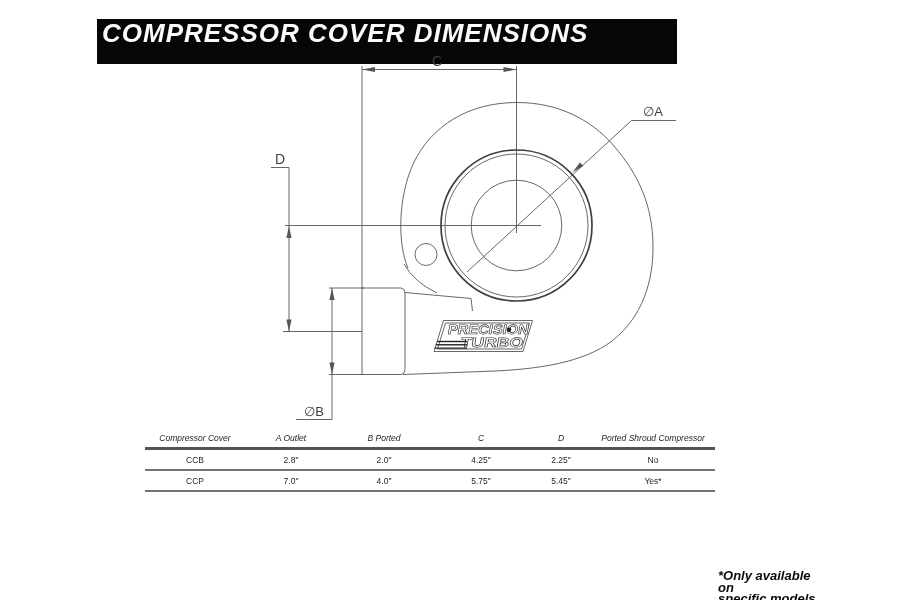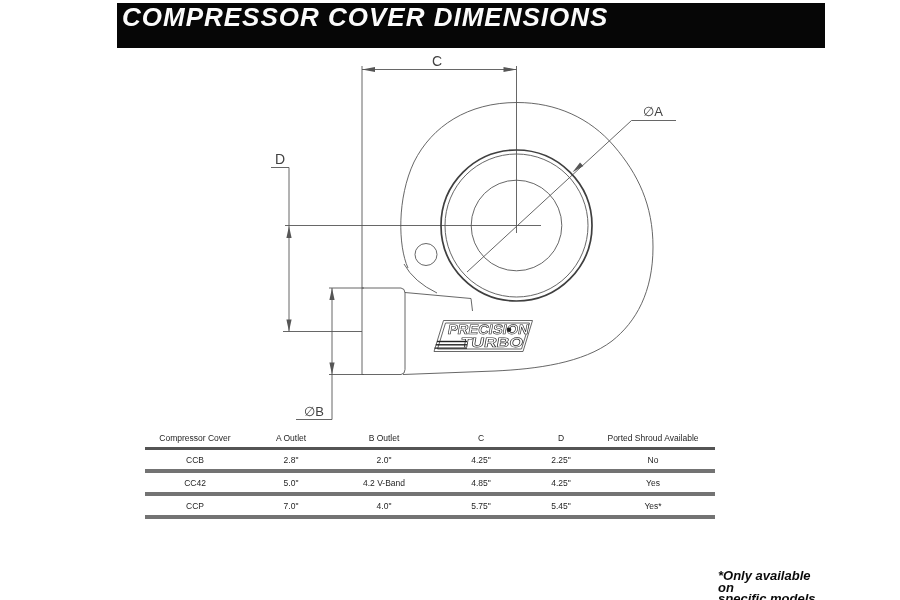--- a/index.html
+++ b/index.html
@@ -1,39 +1,39 @@
 <!DOCTYPE html>
 <html><head>
 <meta charset="utf-8">
 <style>
   html,body{margin:0;padding:0;background:#ffffff;}
   .stage{position:relative;width:900px;height:600px;background:#ffffff;overflow:hidden;
          font-family:"Liberation Sans",sans-serif;}
   
-  .header-bar{position:absolute;left:97px;top:3px;width:708px;height:45px;background:#060606;margin-left:20px;}
+  .header-bar{position:absolute;left:97px;top:19px;width:580px;height:45px;background:#060606;}
   .header-title{position:absolute;left:5px;top:0px;white-space:nowrap;
     font-family:"Liberation Sans",sans-serif;font-style:italic;font-weight:bold;
     font-size:26px;letter-spacing:1px;color:#fbfbfb;line-height:30px;
     transform:scaleY(0.96);transform-origin:left top;}
   
   svg.drawing{position:absolute;left:0;top:0;width:900px;height:600px;}
   .cadline{stroke:#565656;stroke-width:0.9;fill:none;}
   .cadthick{stroke:#3f3f3f;stroke-width:1.7;fill:none;}
   .cadarrow{fill:#565656;stroke:none;}
   .cadtext{font-family:"Liberation Sans",sans-serif;fill:#414141;}
   .logotext{font-family:"Liberation Sans",sans-serif;font-weight:bold;
             fill:#ffffff;stroke:#2b2b2b;stroke-width:0.6;}
   
   table.dim-table{position:absolute;left:145px;top:429px;width:570px;
     border-collapse:collapse;table-layout:fixed;}
   table.dim-table th,table.dim-table td{padding:0;margin:0;text-align:center;
     font-family:"Liberation Sans",sans-serif;font-size:8.5px;color:#1f1f1f;
     font-weight:normal;vertical-align:middle;}
-  table.dim-table thead th{height:18px;border-bottom:3px solid #545454;}
-  table.dim-table tbody td{height:19px;border-bottom:4px solid #737373;}
+  table.dim-table thead th{height:18px;border-bottom:3px solid #545454;font-style:italic;}
+  table.dim-table tbody td{height:19px;border-bottom:2px solid #737373;}
   th.cover-head{color:#C8202B;font-weight:bold;font-size:10px;text-align:left;padding-left:5px;}
   
   .footnote{position:absolute;left:718px;top:570px;width:110px;
     font-family:"Liberation Sans",sans-serif;font-size:13px;font-weight:bold;
     font-style:italic;color:#0a0a0a;line-height:11.5px;}
 </style>
 </head>
 <body>
 
 <div class="stage">
@@ -125,42 +125,34 @@
         <col style="width:92px">
         <col style="width:94px">
       <col style="width:100px">
         <col style="width:60px">
         <col style="width:124px">
     </colgroup>
     <thead>
       <tr>
         <th class="cover-head">Compressor Cover</th>
         <th>A Outlet</th>
-        <th>B Outlet</th>
+        <th>B Ported</th>
         <th>C</th>
         <th>D</th>
-        <th>Ported Shroud Available</th>
+        <th>Ported Shroud Compressor</th>
       </tr>
     </thead>
     <tbody>
       <tr>
         <td>CCB</td>
         <td>2.8"</td>
         <td>2.0"</td>
         <td>4.25"</td>
         <td>2.25"</td>
         <td>No</td>
-      </tr>
-      <tr>
-        <td>CC42</td>
-        <td>5.0"</td>
-        <td>4.2 V-Band</td>
-        <td>4.85"</td>
-        <td>4.25"</td>
-        <td>Yes</td>
       </tr>
       <tr>
         <td>CCP</td>
         <td>7.0"</td>
         <td>4.0"</td>
         <td>5.75"</td>
         <td>5.45"</td>
         <td>Yes*</td>
       </tr>
     </tbody>

